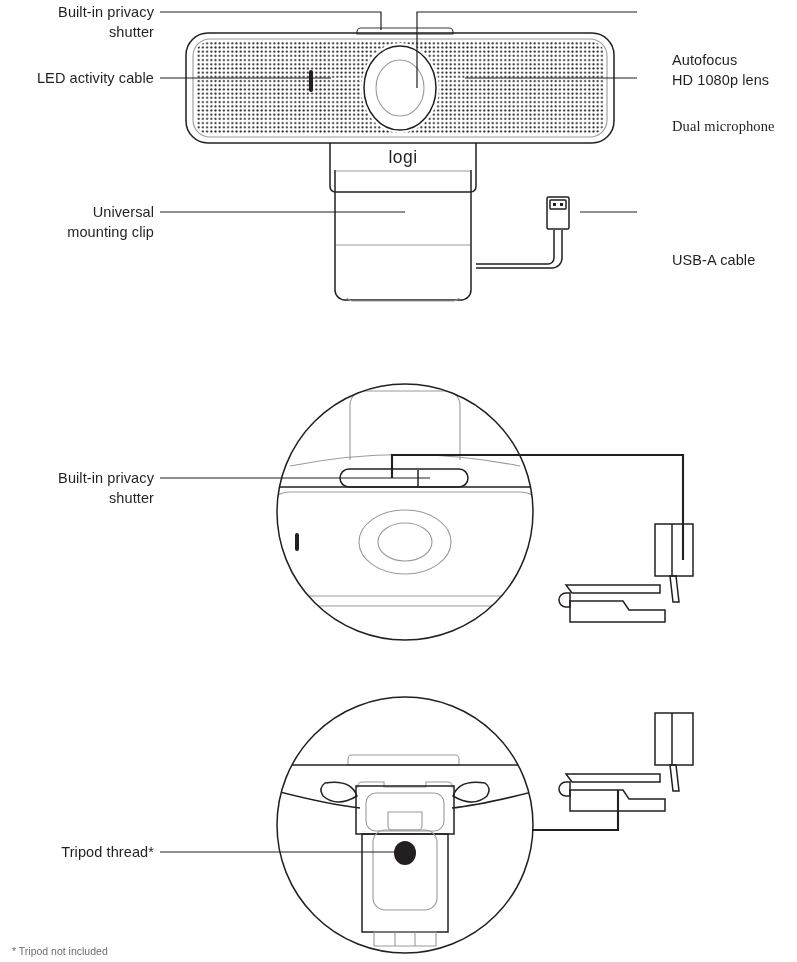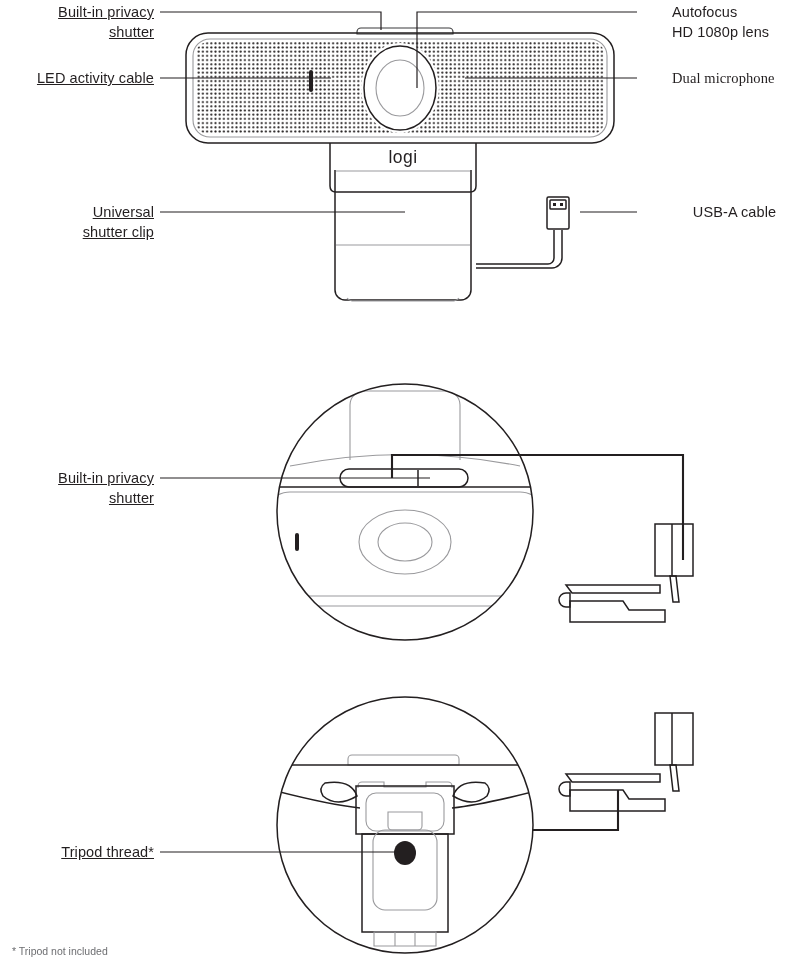--- a/index.html
+++ b/index.html
@@ -30,22 +30,22 @@
   }
   .callout-label {
     position: absolute;
     font-family: "Liberation Sans", sans-serif;
     font-size: 14.5px;
     line-height: 20px;
     color: #231f20;
     letter-spacing: 0.1px;
     white-space: pre-line;
   }
-  .label-right-align { text-align: right; text-decoration: underline; }
-  .label-left-align  { text-align: left; }
+  .label-right-align { text-align: right; }
+  .label-left-align  { text-align: left; margin-top: 48px; }
 
   .footnote {
     position: absolute;
     left: 4px;
     top: 944px;
     font-family: "Liberation Sans", sans-serif;
     font-size: 10.5px;
     line-height: 14px;
     color: #6d6e71;
     white-space: pre;
@@ -212,23 +212,23 @@
 shutter</div>
 
   <div class="callout-label label-right-align" style="left:8px; top:68px; width:146px;">LED activity cable</div>
 
   <div class="callout-label label-left-align" style="left:672px; top:2px; width:125px;">Autofocus
 HD 1080p lens</div>
 
   <div class="callout-label label-left-align" style="left:672px; top:68px; width:125px;font-family:Liberation Serif, serif;">Dual microphone</div>
 
   <div class="callout-label label-right-align" style="left:8px; top:202px; width:146px;">Universal
-shutter clip</div>
-
-  <div class="callout-label label-left-align" style="left:672px; top:202px; width:125px;text-align:center;">USB-A cable</div>
+mounting clip</div>
+
+  <div class="callout-label label-left-align" style="left:672px; top:202px; width:125px;">USB-A cable</div>
 
   <div class="callout-label label-right-align" style="left:8px; top:468px; width:146px;">Built-in privacy
 shutter</div>
 
   <div class="callout-label label-right-align" style="left:8px; top:842px; width:146px;">Tripod thread*</div>
 
   <div class="footnote">* Tripod not included</div>
 
 </div>
 

